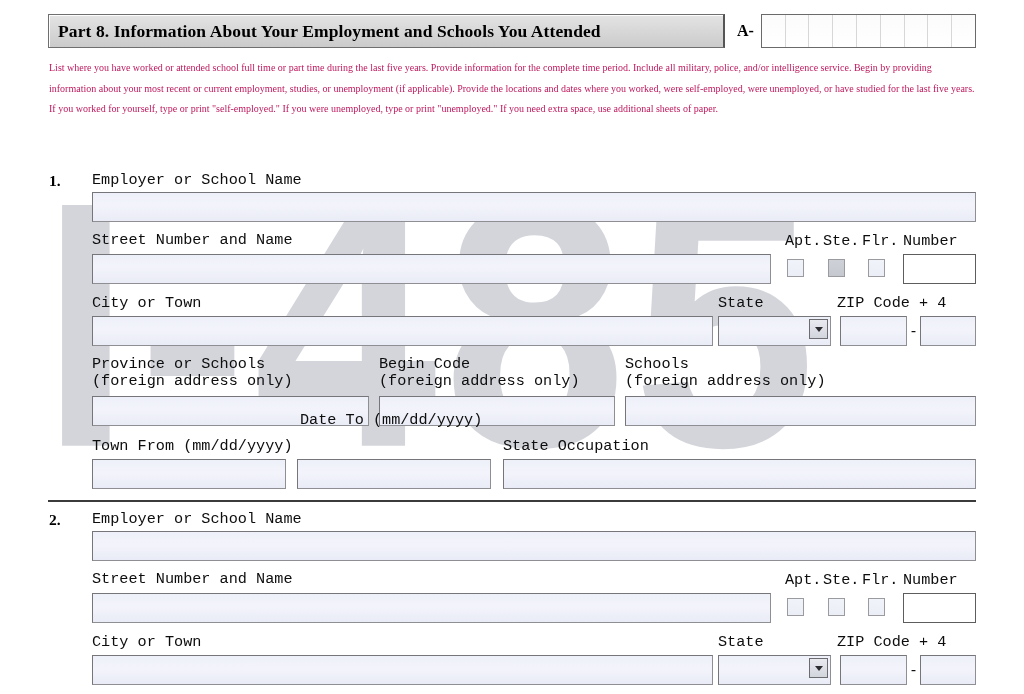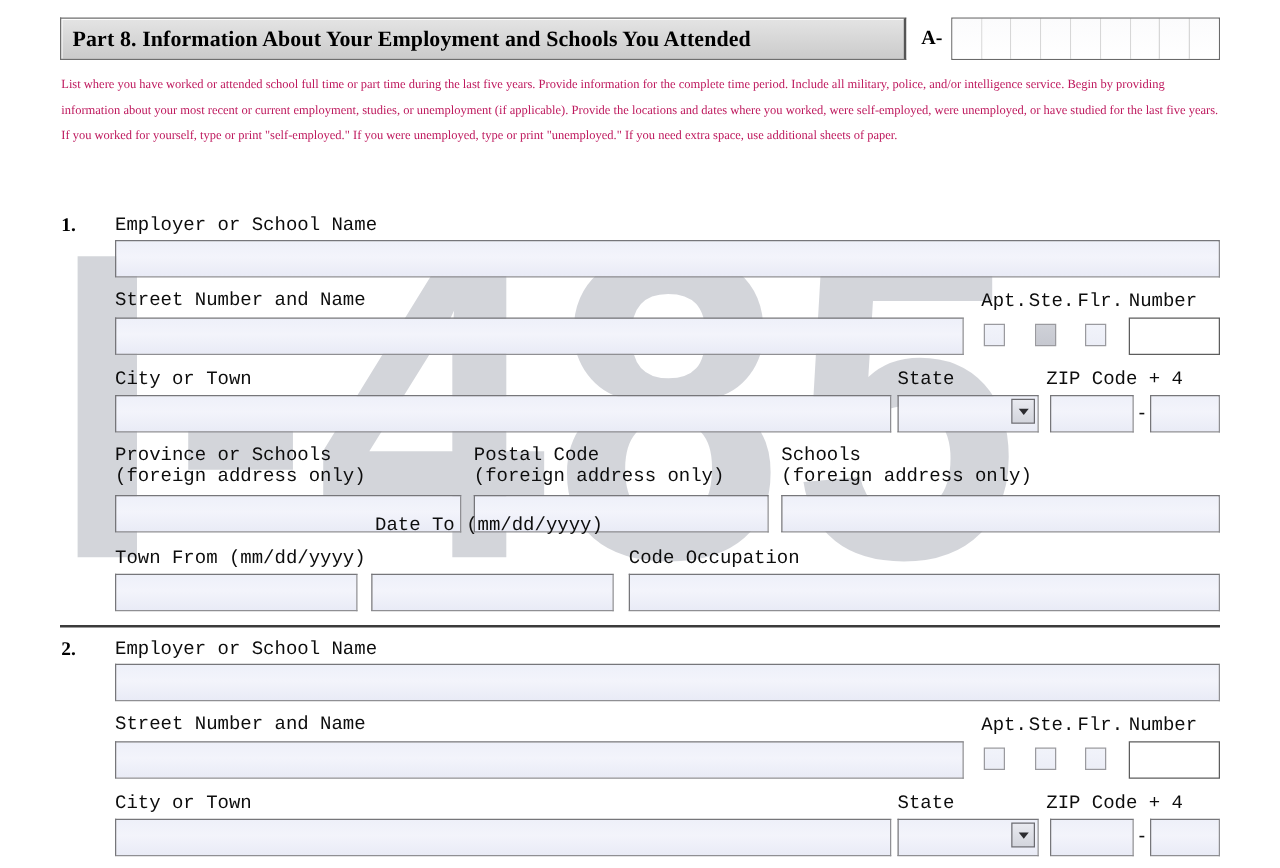--- a/index.html
+++ b/index.html
@@ -258,38 +258,38 @@
     <div class="dash" style="left:911px; top:322px;">-</div>
     <div class="fld" style="left:920px; top:316px; width:56px; height:30px;"></div>
 
     <div class="lbl two-line" style="left:92px; top:356px;">
       <span>Province or Schools</span><br>
       <span>(foreign address only)</span>
     </div>
     <div class="fld" style="left:92px; top:396px; width:277px; height:30px;"></div>
 
     <div class="lbl two-line" style="left:379px; top:356px;">
-      <span>Postal Code</span><br>
+      <span>Begin Code</span><br>
       <span>(foreign address only)</span>
     </div>
     <div class="fld" style="left:379px; top:396px; width:236px; height:30px;"></div>
 
     <div class="lbl two-line" style="left:625px; top:356px;">
       <span>Schools</span><br>
       <span>(foreign address only)</span>
     </div>
     <div class="fld" style="left:625px; top:396px; width:351px; height:30px;"></div>
 
     <div class="lbl" style="left:92px; top:438px;">Town From (mm/dd/yyyy)</div>
     <div class="fld" style="left:92px; top:459px; width:194px; height:30px;"></div>
 
     <div class="lbl" style="left:300px; top:412px;">Date To (mm/dd/yyyy)</div>
     <div class="fld" style="left:297px; top:459px; width:194px; height:30px;"></div>
 
-    <div class="lbl" style="left:503px; top:438px;">Code Occupation</div>
+    <div class="lbl" style="left:503px; top:438px;">State Occupation</div>
     <div class="fld" style="left:503px; top:459px; width:473px; height:30px;"></div>
   </div>
 
   <div class="divider" style="top:500px;"></div>
 
   <div class="entry">
 
     <div class="entry-num" style="top:511px;">2.</div>
 
     <div class="lbl" style="left:92px; top:511px;">Employer or School Name</div>

